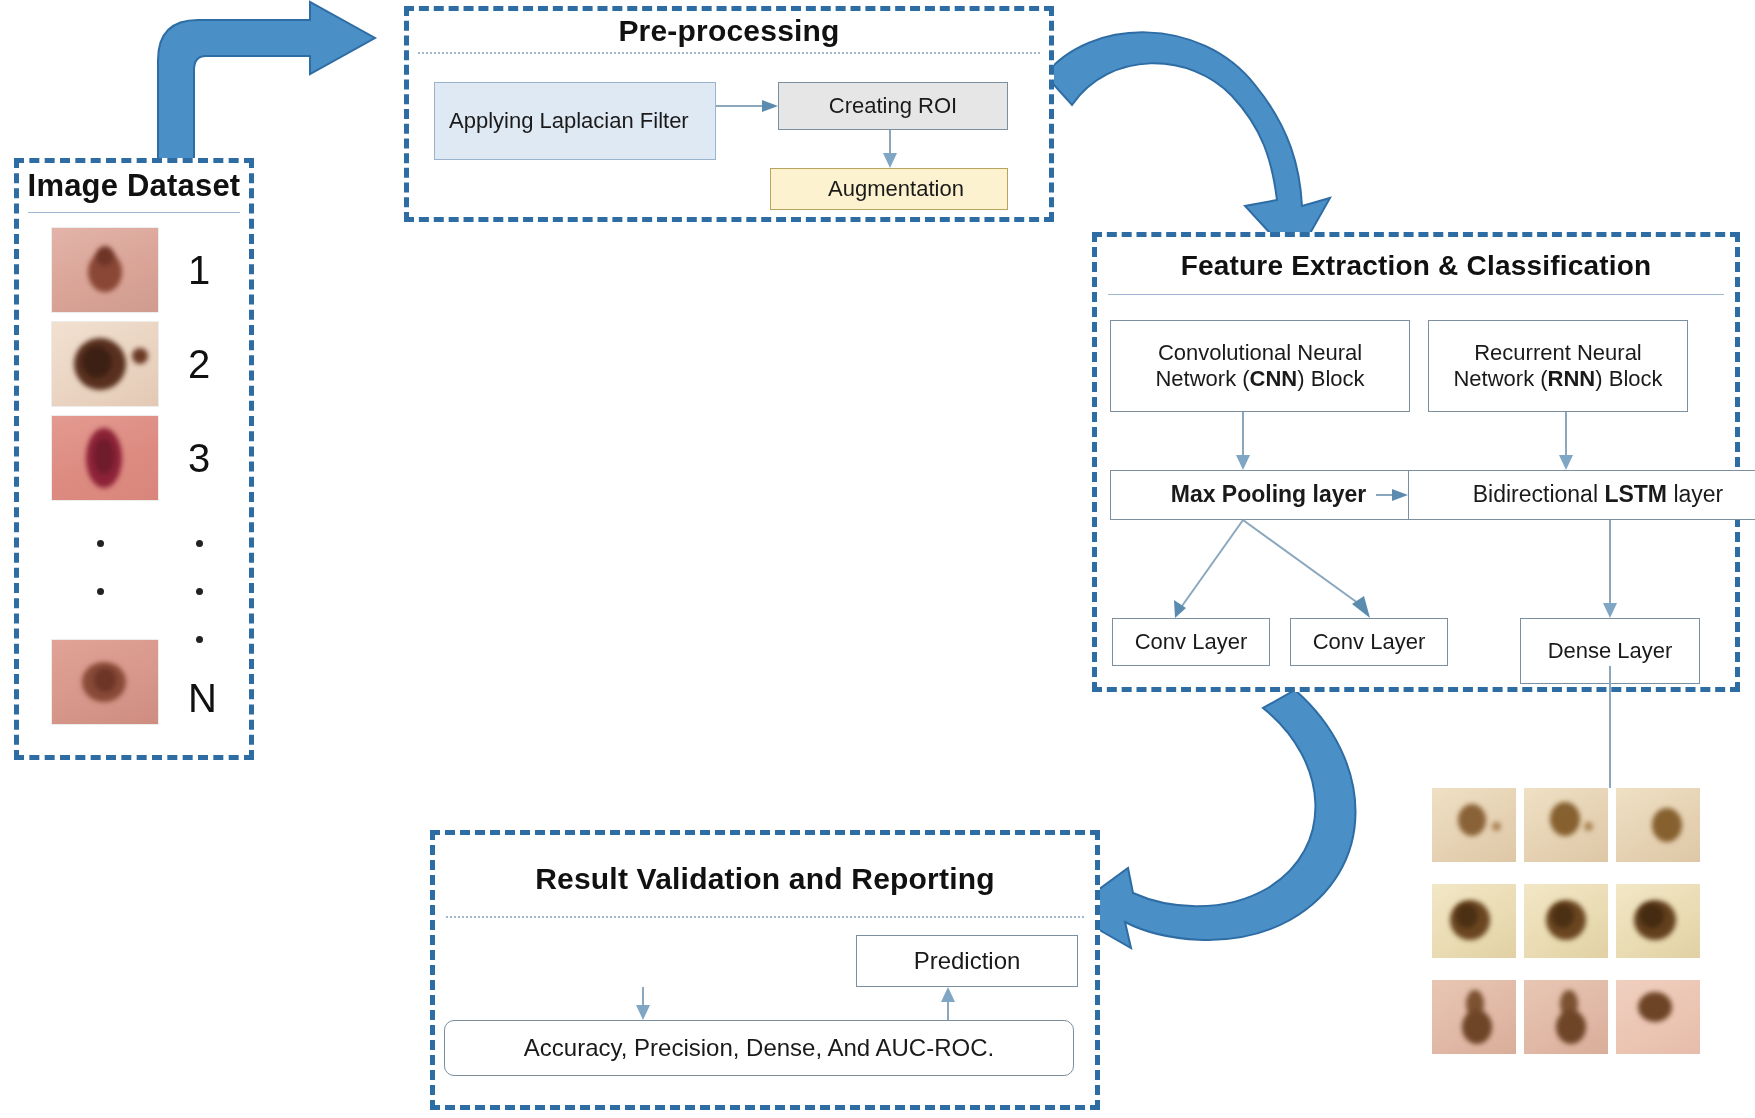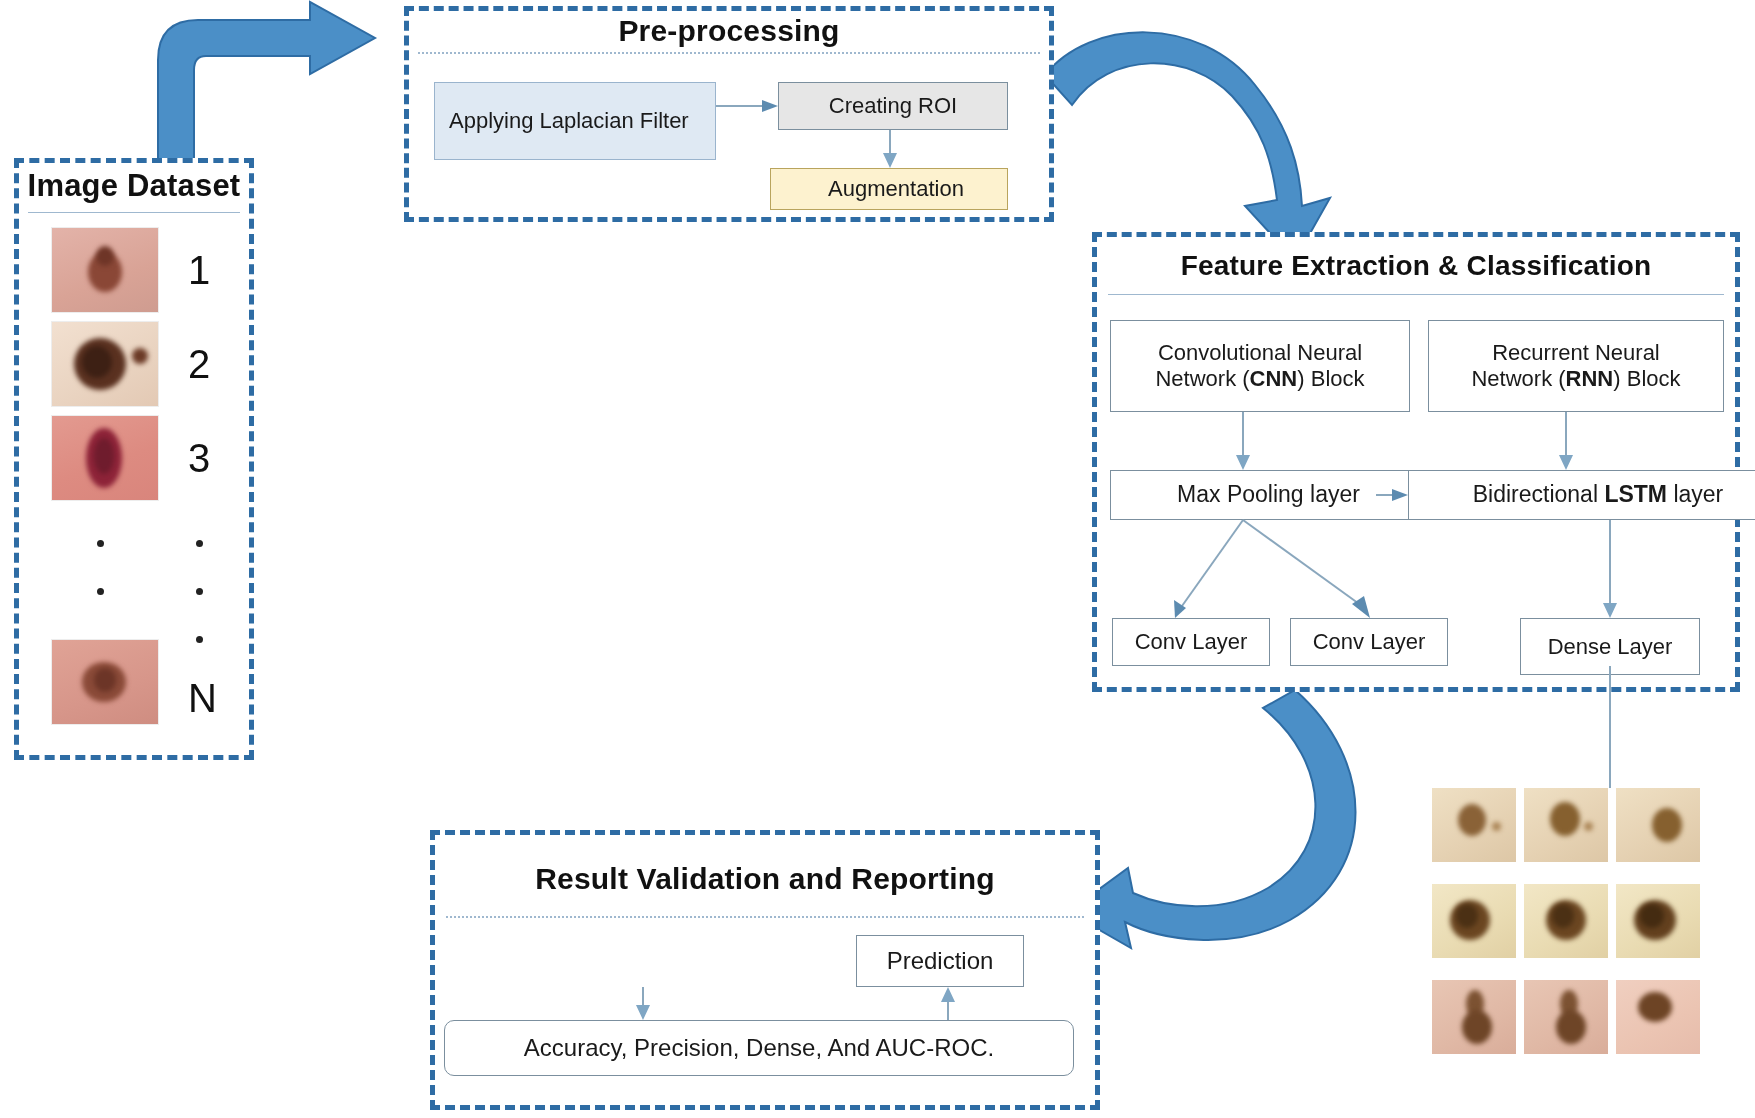--- a/index.html
+++ b/index.html
@@ -166,46 +166,46 @@
   <div class="sec-title" style="left:1092px;top:250px;width:648px;font-size:28px;">Feature Extraction &amp; Classification</div>
   <div class="sec-rule solid" style="left:1108px;top:294px;width:616px;"></div>
 
   <div class="fbox center" style="left:1110px;top:320px;width:300px;height:92px;font-size:22px;">
     <span>
       <span>Convolutional Neural</span><br>
       <span>Network (</span><b>CNN</b><span>) Block</span>
     </span>
   </div>
 
-  <div class="fbox center" style="left:1428px;top:320px;width:296px;height:92px;font-size:22px;">
+  <div class="fbox center" style="left:1428px;top:320px;width:260px;height:92px;font-size:22px;">
     <span>
       <span>Recurrent  Neural</span><br>
       <span>Network (</span><b>RNN</b><span>) Block</span>
     </span>
   </div>
 
-  <div class="fbox center" style="left:1110px;top:470px;width:317px;height:50px;font-size:23px;">
+  <div class="fbox center" style="left:1110px;top:470px;width:317px;height:50px;font-size:23px;font-weight:bold;">
     <span>Max Pooling layer</span>
   </div>
 
   <div class="fbox center" style="left:1408px;top:470px;width:380px;height:50px;font-size:23px;">
     <span>
       <span>Bidirectional </span><b>LSTM</b><span> layer</span>
     </span>
   </div>
 
   <div class="fbox center" style="left:1112px;top:618px;width:158px;height:48px;font-size:22px;">
     <span>Conv Layer</span>
   </div>
 
   <div class="fbox center" style="left:1290px;top:618px;width:158px;height:48px;font-size:22px;">
     <span>Conv Layer</span>
   </div>
 
-  <div class="fbox center" style="left:1520px;top:618px;width:180px;height:57px;font-size:22px;">
+  <div class="fbox center" style="left:1520px;top:618px;width:180px;height:66px;font-size:22px;">
     <span>Dense Layer</span>
   </div>
 
   <svg class="conn" width="1755" height="1118">
 
     <line x1="1243" y1="412" x2="1243" y2="458" stroke="#8aa7bd" stroke-width="2"></line>
     <path d="M 1243,470 L 1236,455 L 1250,455 Z" fill="#7fa6c4"></path>
 
     <line x1="1566" y1="412" x2="1566" y2="458" stroke="#8aa7bd" stroke-width="2"></line>
     <path d="M 1566,470 L 1559,455 L 1573,455 Z" fill="#7fa6c4"></path>
@@ -224,21 +224,21 @@
 
     <line x1="1610" y1="666" x2="1610" y2="788" stroke="#8aa7bd" stroke-width="2"></line>
   </svg>
 
   <div class="dashbox" style="left:430px;top:830px;width:670px;height:280px;">
   </div>
   <div class="sec-title" style="left:430px;top:862px;width:670px;font-size:30px;">Result Validation and Reporting</div>
   <div class="sec-rule" style="left:446px;top:916px;width:638px;"></div>
 
 
-  <div class="fbox center" style="left:856px;top:935px;width:168px;height:52px;font-size:24px;">
+  <div class="fbox center" style="left:856px;top:935px;width:222px;height:52px;font-size:24px;">
     <span>Prediction</span>
   </div>
 
   <div class="fbox round center" style="left:444px;top:1020px;width:630px;height:56px;font-size:24px;">
     <span>Accuracy, Precision, Dense, And AUC-ROC.</span>
   </div>
 
   <svg class="conn" width="1755" height="1118">
 
     <line x1="643" y1="987" x2="643" y2="1008" stroke="#8aa7bd" stroke-width="2"></line>

